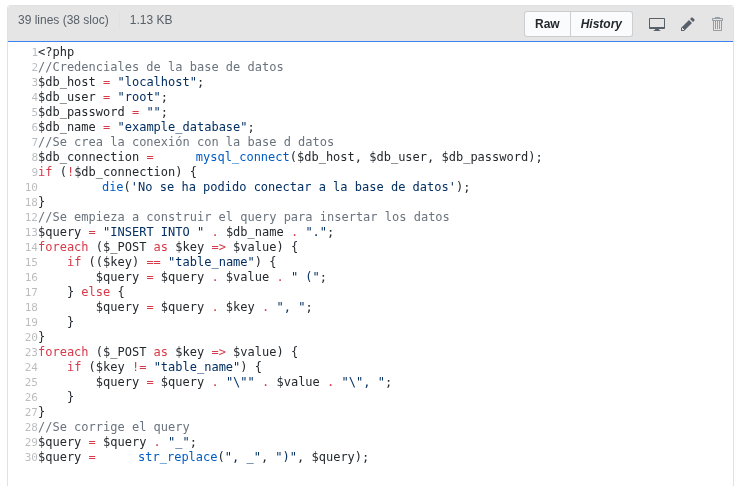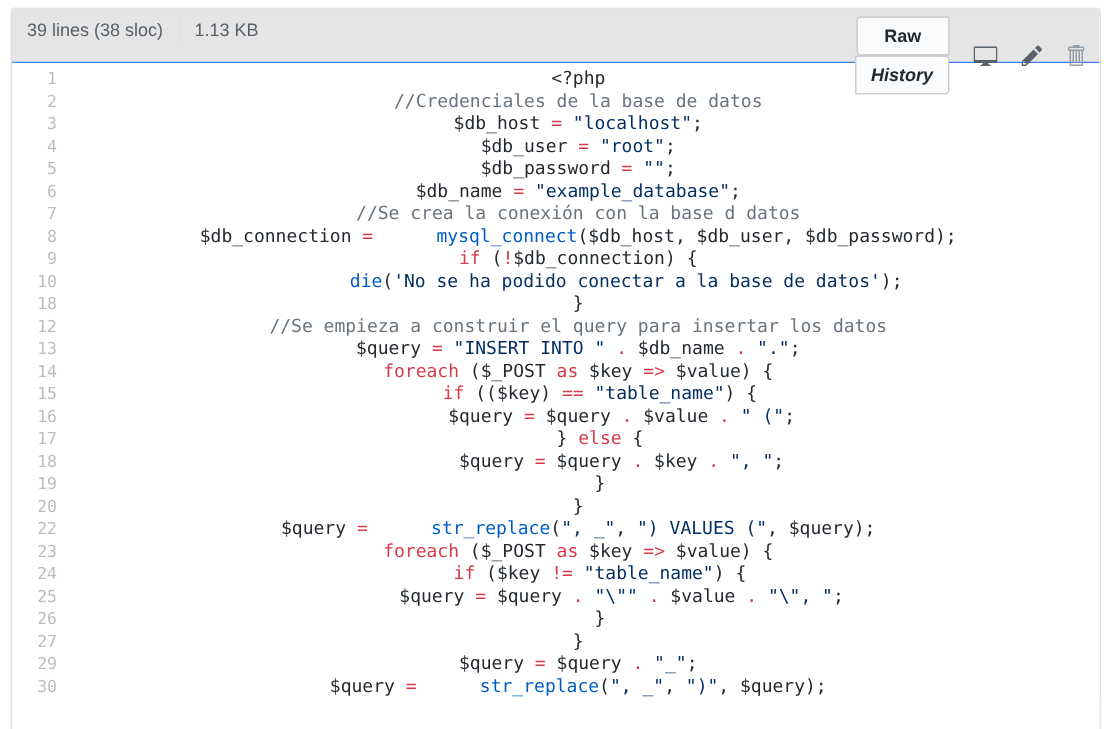--- a/index.html
+++ b/index.html
@@ -6,36 +6,36 @@
   html,body { width:741px; height:486px; overflow:hidden; background:#fff;
     font-family:"Liberation Sans", sans-serif; }
   .file-box { margin:5px 7px 0 7px; border:1px solid #dfe2e5; border-radius:3px;
     background:#fff; min-height:500px; }
   .file-header { display:flex; align-items:flex-start; justify-content:space-between;
     background:#e5e5e5; border-bottom:1px solid #3b82f6; border-radius:3px 3px 0 0;
     padding:5px 10px; height:36px; }
   .file-info { display:flex; align-items:center; font-size:12px; color:#586069; }
   .divider { border-left:1px solid #dfe2e5; height:18px; margin:0 10px; }
   .actions { display:flex; align-items:center; }
-  .btn-group { display:inline-flex;flex-direction:column; }
+  .btn-group { display:inline-flex; }
   .btn-group button { font-family:"Liberation Sans", sans-serif; font-size:12px;
     font-weight:600; color:#24292e; background:#fafbfc; border:1px solid rgba(27,31,35,0.2);
     padding:3px 10px; line-height:18px; cursor:pointer; margin-left:-1px; }
   .btn-group button:first-child { border-radius:3px 0 0 3px; margin-left:0; }
   .btn-group button:last-child { border-radius:0 3px 3px 0;font-style:italic; }
   .icon-btn { background:none; border:none; margin-left:16px; padding:0; cursor:pointer;
     display:inline-flex; align-items:center; }
   .icon-btn svg { display:block; }
   .code-area { padding-top:3px; background:#fff; }
   table.highlight { border-collapse:collapse; width:100%;
     font-family:"DejaVu Sans Mono","Liberation Mono", monospace; font-size:12px; }
   table.highlight td { padding:0; line-height:15px; white-space:pre; vertical-align:top; }
   td.ln { width:30px; min-width:30px; text-align:right; padding-right:6px;
     color:rgba(27,31,35,0.3); cursor:pointer; user-select:none; font-size:11px; }
-  td.code { padding-left:10px; color:var(--text);text-align:center; }
+  td.code { padding-left:10px; color:var(--text); }
   .tk-p { color:var(--text); }
   .tk-k { color:var(--keyword); }
   .tk-s { color:var(--string); }
   .tk-f { color:var(--function);padding-left:35px; }
   .tk-c { color:var(--comment); }
 </style>
 </head>
 <body>
 
 <div class="file-box">
@@ -150,44 +150,44 @@
           </tr>
           <tr>
             <td class="ln">19</td>
             <td class="code"><span class="tk-p">    }</span></td>
           </tr>
           <tr>
             <td class="ln">20</td>
             <td class="code"><span class="tk-p">}</span></td>
           </tr>
           <tr>
-            <td class="ln">22</td>
-            <td class="code"><span class="tk-p">$query </span><span class="tk-k">=</span><span class="tk-p"> </span><span class="tk-f">str_replace</span><span class="tk-p">(</span><span class="tk-s">", _"</span><span class="tk-p">, </span><span class="tk-s">") VALUES ("</span><span class="tk-p">, $query);</span></td>
-          </tr>
-          <tr>
             <td class="ln">23</td>
             <td class="code"><span class="tk-k">foreach</span><span class="tk-p"> ($_POST </span><span class="tk-k">as</span><span class="tk-p"> $key </span><span class="tk-k">=&gt;</span><span class="tk-p"> $value) {</span></td>
           </tr>
           <tr>
             <td class="ln">24</td>
             <td class="code"><span class="tk-p">    </span><span class="tk-k">if</span><span class="tk-p"> ($key </span><span class="tk-k">!=</span><span class="tk-p"> </span><span class="tk-s">"table_name"</span><span class="tk-p">) {</span></td>
           </tr>
           <tr>
             <td class="ln">25</td>
             <td class="code"><span class="tk-p">        $query </span><span class="tk-k">=</span><span class="tk-p"> $query </span><span class="tk-k">.</span><span class="tk-p"> </span><span class="tk-s">"\""</span><span class="tk-p"> </span><span class="tk-k">.</span><span class="tk-p"> $value </span><span class="tk-k">.</span><span class="tk-p"> </span><span class="tk-s">"\", "</span><span class="tk-p">;</span></td>
           </tr>
           <tr>
             <td class="ln">26</td>
             <td class="code"><span class="tk-p">    }</span></td>
           </tr>
           <tr>
             <td class="ln">27</td>
             <td class="code"><span class="tk-p">}</span></td>
           </tr>
           <tr>
+            <td class="ln">28</td>
+            <td class="code"><span class="tk-c">//Se corrige el query</span></td>
+          </tr>
+          <tr>
             <td class="ln">29</td>
             <td class="code"><span class="tk-p">$query </span><span class="tk-k">=</span><span class="tk-p"> $query </span><span class="tk-k">.</span><span class="tk-p"> </span><span class="tk-s">"_"</span><span class="tk-p">;</span></td>
           </tr>
           <tr>
             <td class="ln">30</td>
             <td class="code"><span class="tk-p">$query </span><span class="tk-k">=</span><span class="tk-p"> </span><span class="tk-f">str_replace</span><span class="tk-p">(</span><span class="tk-s">", _"</span><span class="tk-p">, </span><span class="tk-s">")"</span><span class="tk-p">, $query);</span></td>
           </tr>
         </tbody>
     </table>
   </div>

